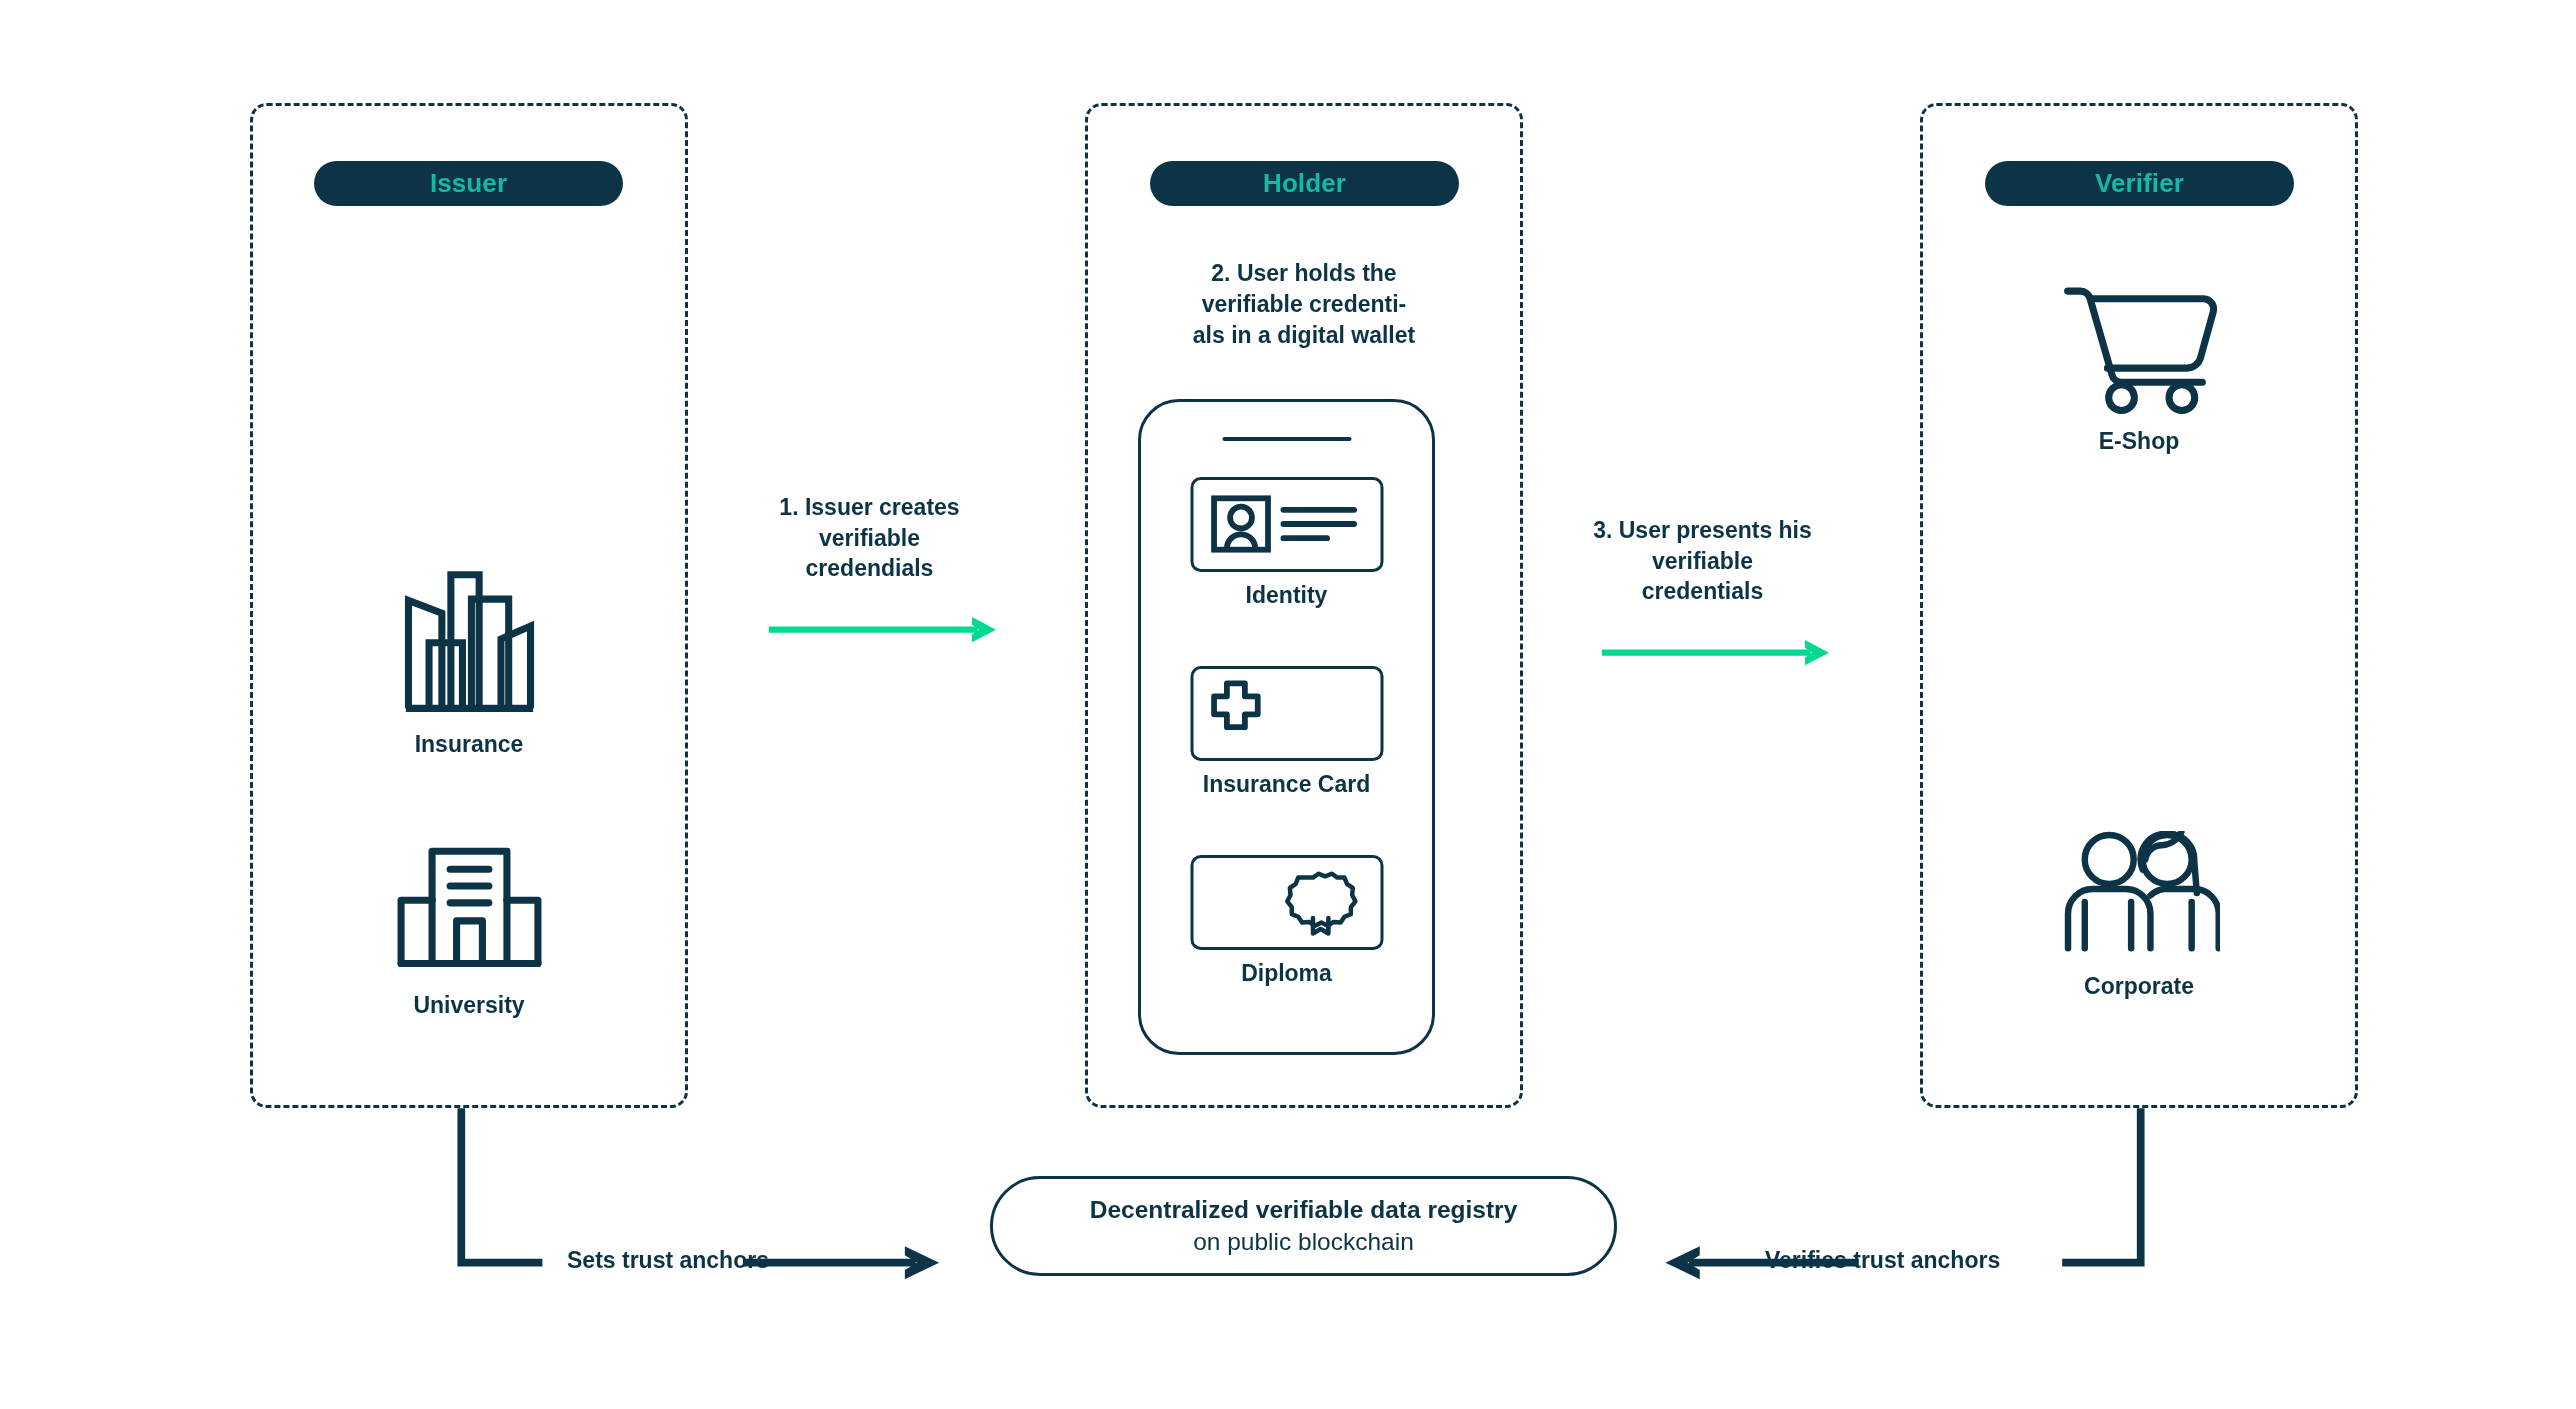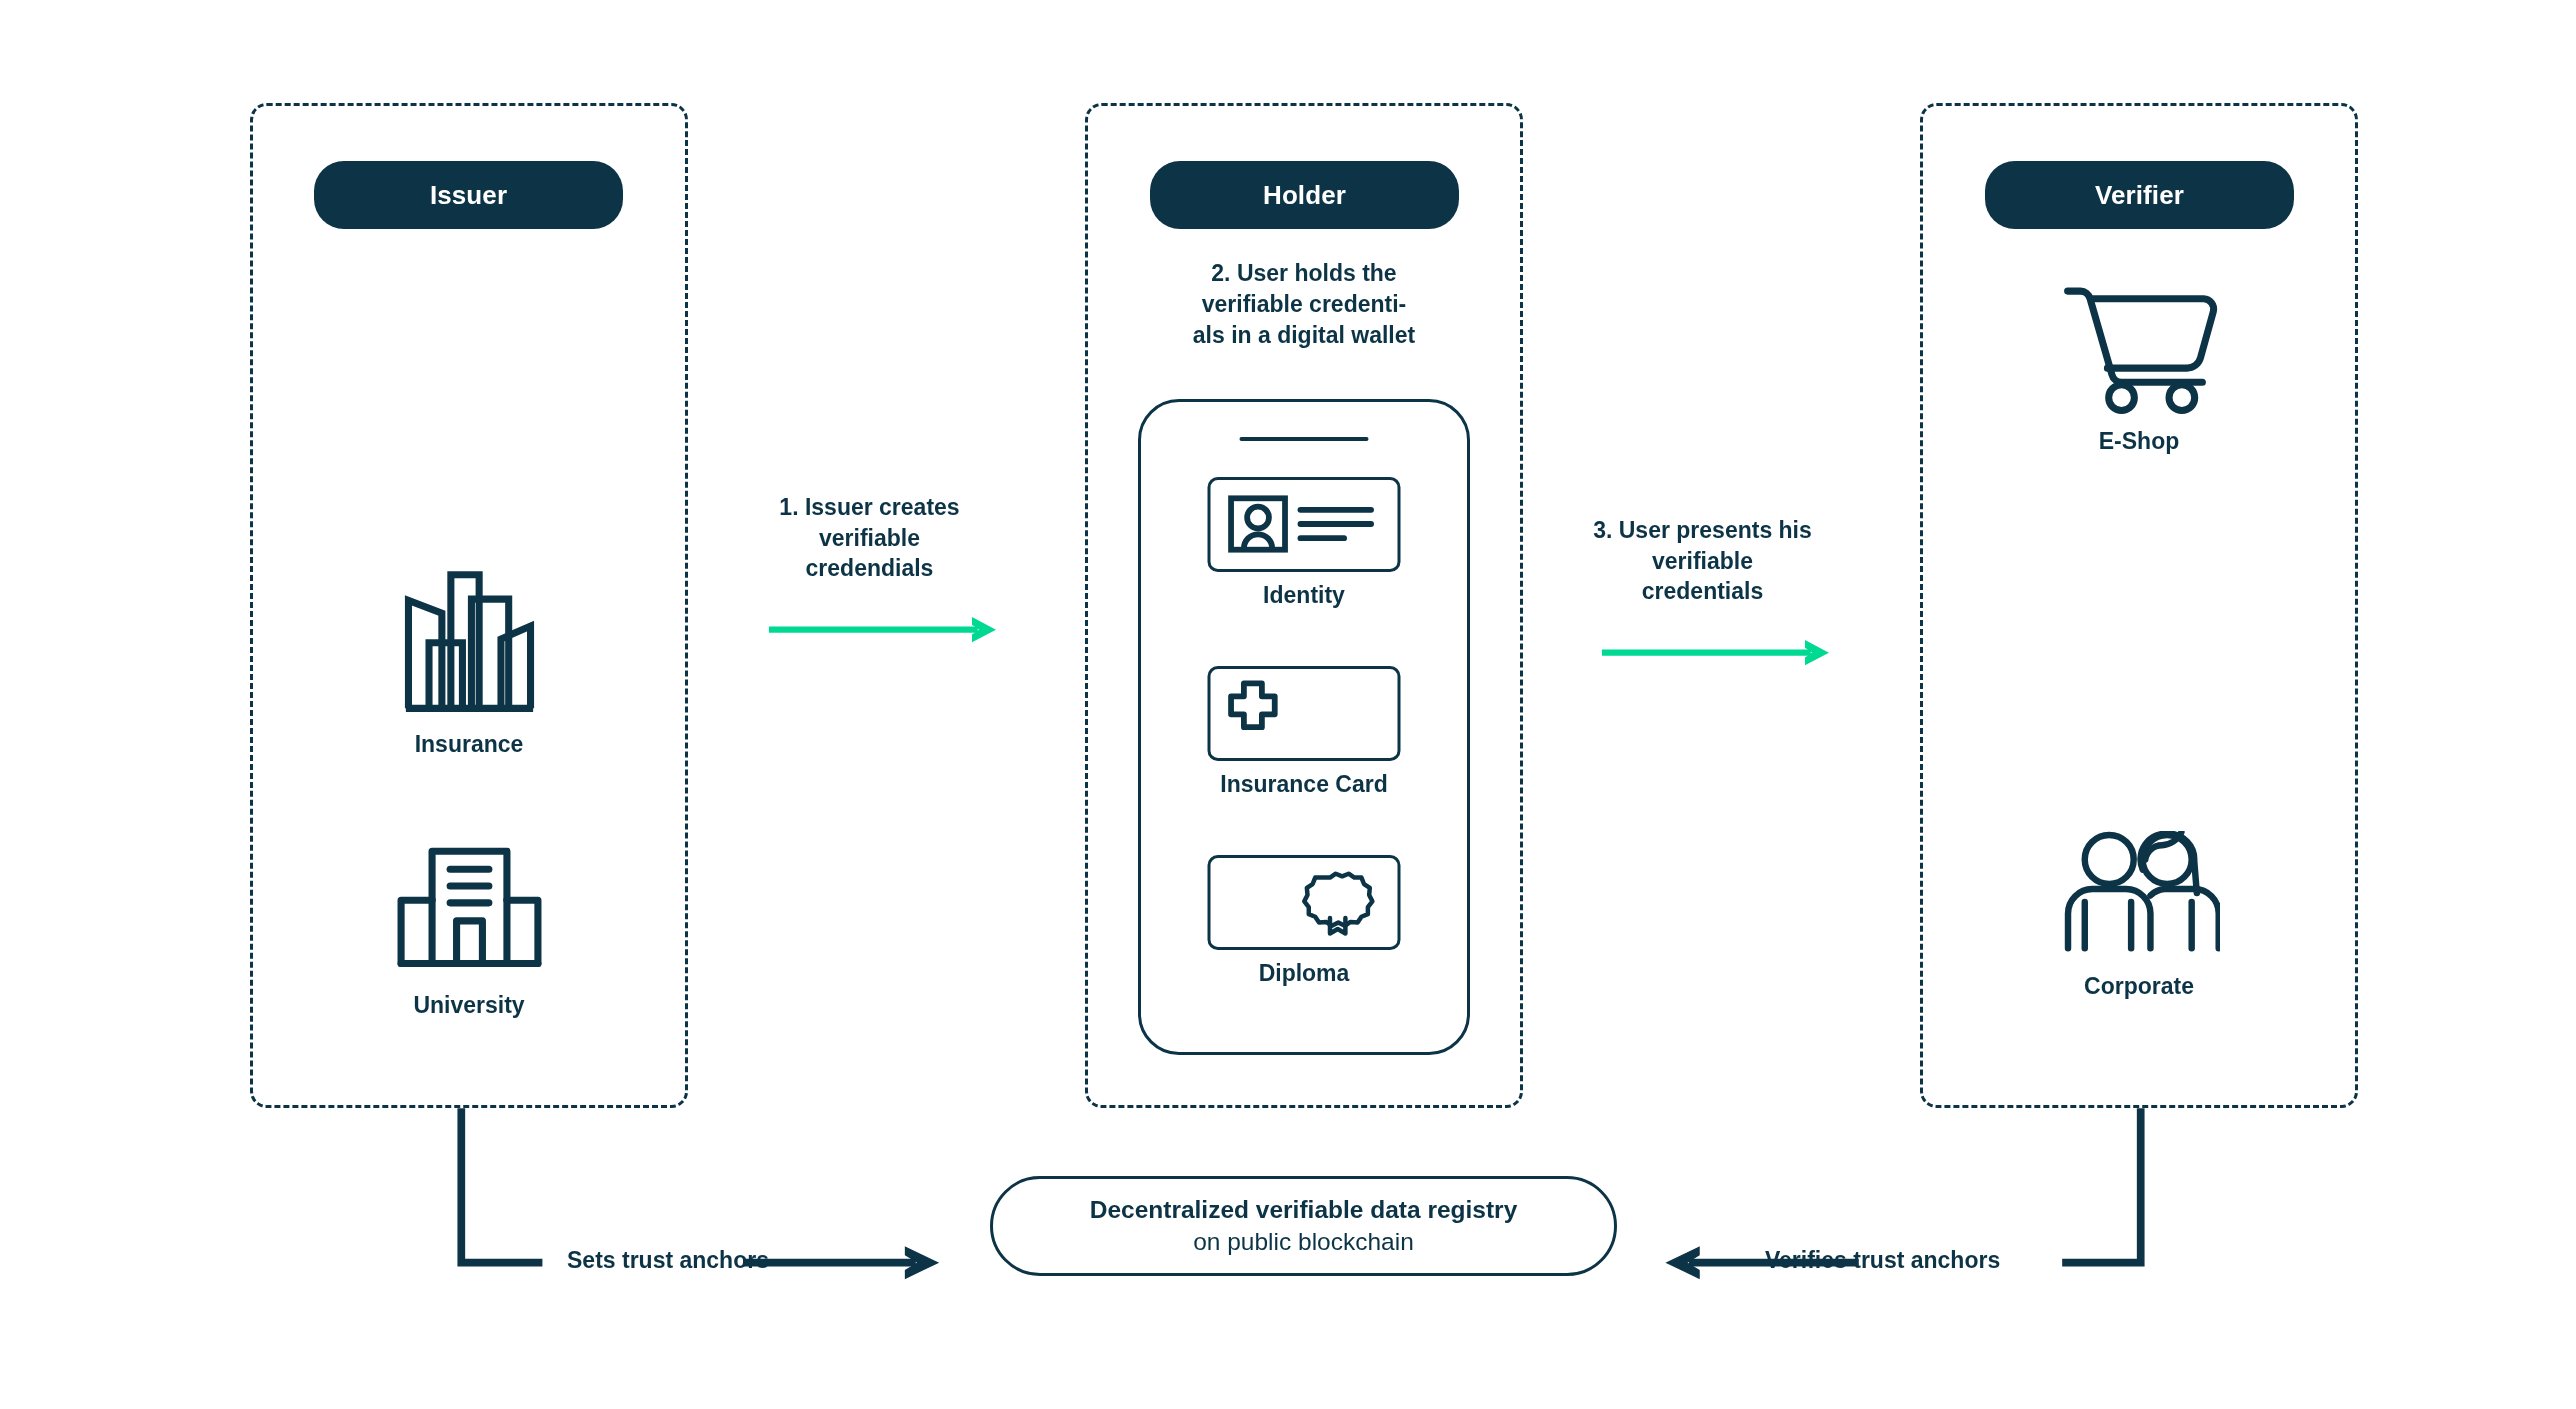--- a/index.html
+++ b/index.html
@@ -21,24 +21,24 @@
   }
   #col-issuer  {left:250px;  top:103px; width:438px; height:1005px;}
   #col-holder  {left:1085px; top:103px; width:438px; height:1005px;}
   #col-verifier{left:1920px; top:103px; width:438px; height:1005px;}
 
   
   .role-pill{
     position:absolute;
     top:161px;
     width:309px;
-    height:68px;
+    height:45px;
     background:#0c3446;
     border-radius:30px;
-    color:#ffffff;
+    color:#14b8a6;
     font-size:26px;
     font-weight:bold;
     display:flex;
     align-items:center;
     justify-content:center;
     letter-spacing:0.1px;
   }
   #pill-issuer  {left:314px;}
   #pill-holder  {left:1150px;}
   #pill-verifier{left:1985px;}
@@ -62,21 +62,21 @@
 
   
   #holder-note{
     position:absolute;left:1085px;top:258px;width:438px;
     text-align:center;font-size:23px;font-weight:bold;line-height:1.35;
     color:#0c3446;
   }
 
   
   #phone{
-    position:absolute;left:1138px;top:399px;width:332px;height:656px;
+    position:absolute;left:1138px;top:399px;width:297px;height:656px;
     border:3.9px solid #0c3446;border-radius:41px;box-sizing:border-box;
     background:#ffffff;
   }
   #phone-speaker{
     position:absolute;left:50%;transform:translateX(-50%);
     top:35px;width:129px;height:3.9px;background:#0c3446;border-radius:1.9px;
   }
   .cred{position:absolute;left:50%;transform:translateX(-50%);display:flex;flex-direction:column;align-items:center;}
   .cred .card{
     width:193px;height:95px;border:3.9px solid #0c3446;border-radius:10.3px;

